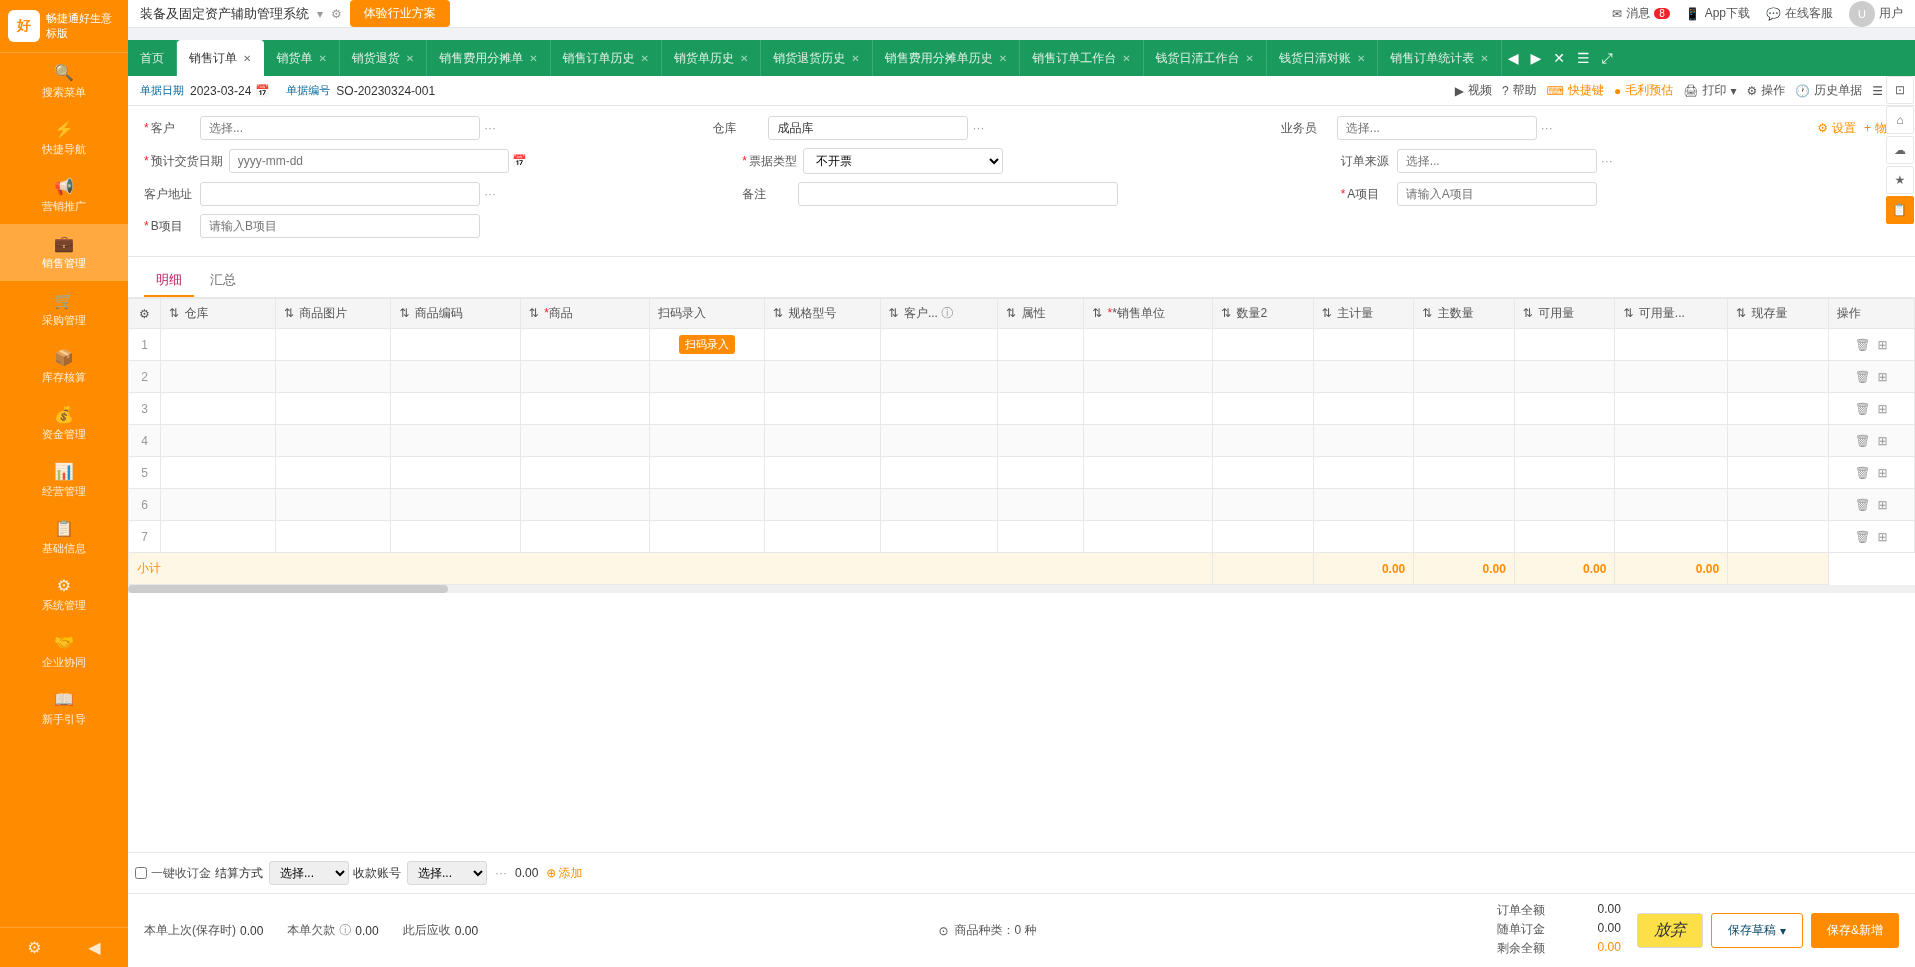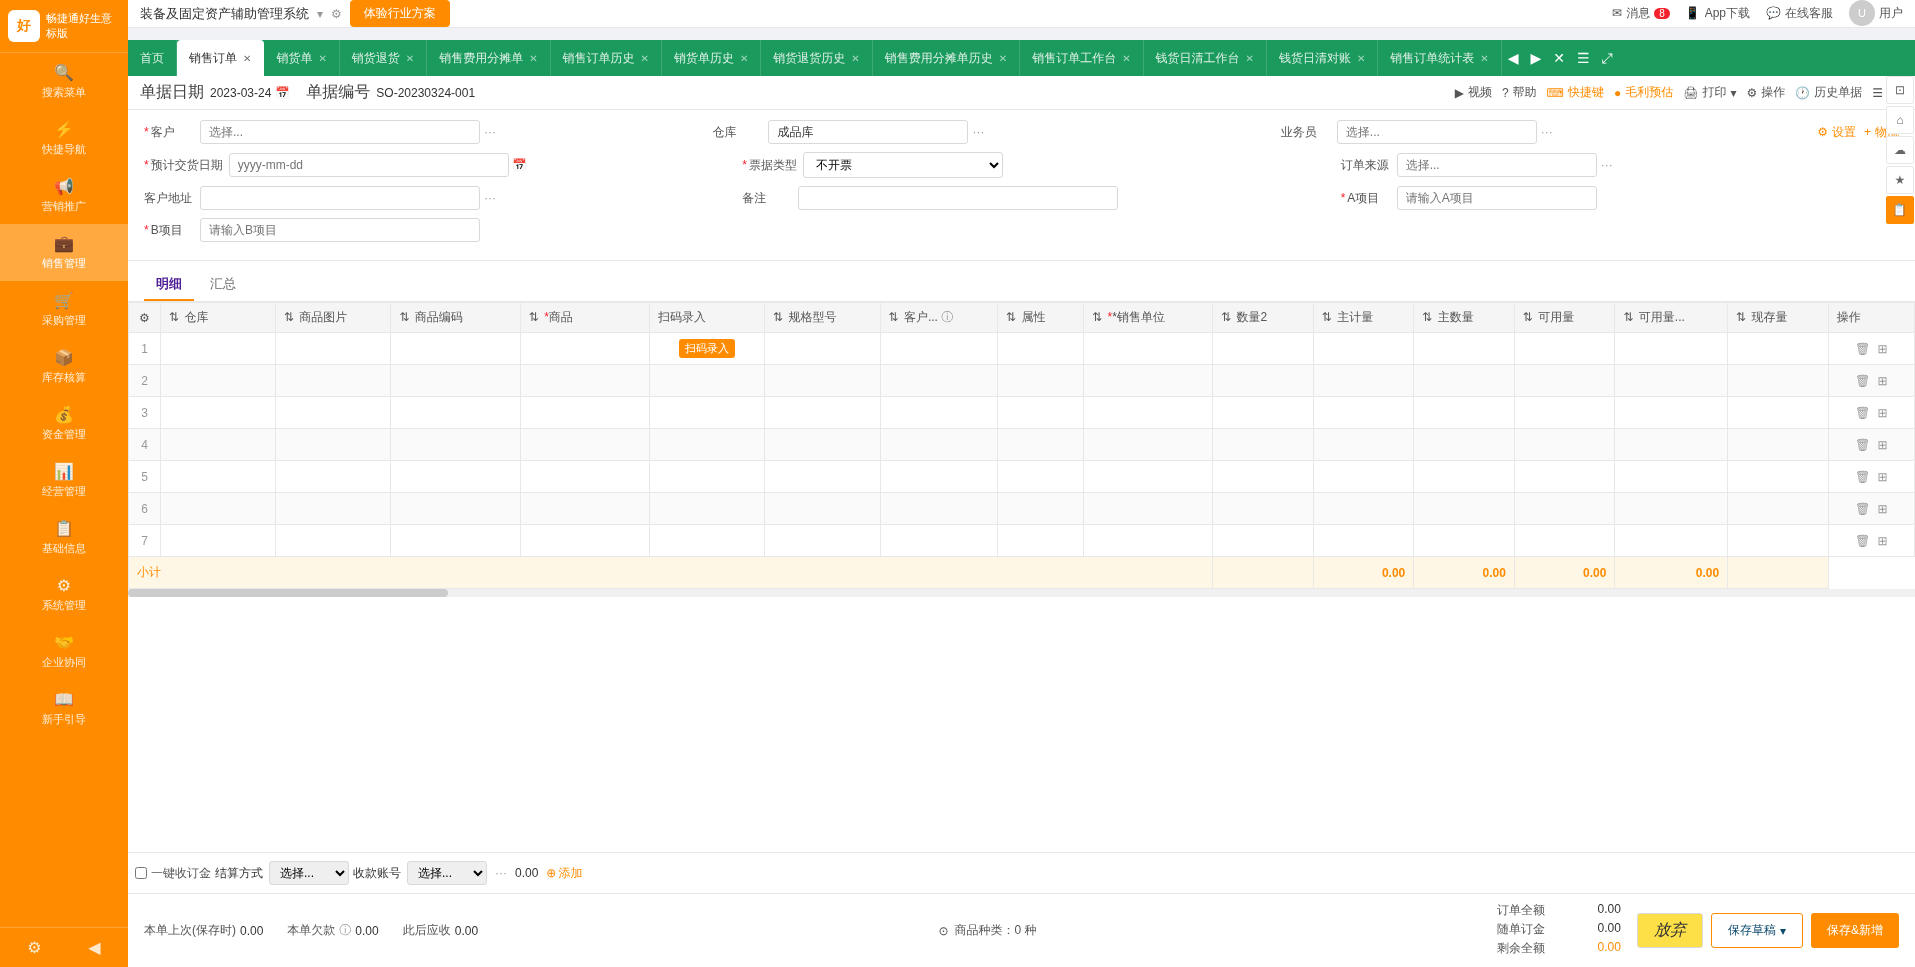--- a/index.html
+++ b/index.html
@@ -27,21 +27,21 @@
     .sidebar-item.active { background: rgba(255,255,255,0.25); color: #fff; }
     .sidebar-item-icon { font-size: 16px; }
     .sidebar-bottom {
       padding: 10px 4px; display: flex; justify-content: space-around; border-top: 1px solid rgba(255,255,255,0.2);
     }
     .sidebar-bottom-btn { color: rgba(255,255,255,0.8); font-size: 16px; cursor: pointer; }
 
     
     .topbar {
       position: fixed; left: 128px; top: 0; right: 0; height: 28px;
-      background: #fff; display: flex; align-items: flex-start; justify-content: space-between;
+      background: #fff; display: flex; align-items: center; justify-content: space-between;
       border-bottom: 1px solid #e8e8e8; z-index: 99; padding: 0 12px;
     }
     .topbar-left { display: flex; align-items: center; gap: 8px; }
     .topbar-system { font-size: 13px; color: #333; }
     .topbar-settings { color: #999; cursor: pointer; }
     .topbar-btn {
       background: #ff8c00; color: #fff; border: none; border-radius: 4px;
       padding: 5px 14px; font-size: 12px; cursor: pointer;
     }
     .topbar-right { display: flex; align-items: center; gap: 16px; }
@@ -70,21 +70,21 @@
       background: #f5f5f5; overflow: hidden; display: flex; flex-direction: column;
     }
 
     
     .toolbar {
       background: #fff; padding: 6px 12px; display: flex; align-items: center; justify-content: space-between;
       border-bottom: 1px solid #e8e8e8; flex-shrink: 0;
     }
     .toolbar-left { display: flex; align-items: center; gap: 16px; }
     .toolbar-field { display: flex; align-items: center; gap: 6px; }
-    .toolbar-label { color: #404040; font-size: 16px; }
+    .toolbar-label { color: #0369a1; font-size: 11px; }
     .toolbar-value { color: #333; font-size: 12px; display: flex; align-items: center; gap: 4px; }
     .toolbar-right { display: flex; align-items: center; gap: 10px; }
     .toolbar-action { display: flex; align-items: center; gap: 4px; color: #555; font-size: 12px; cursor: pointer; }
     .toolbar-action.orange { color: #ff8c00; }
 
     
     .form-area {
       background: #fff; padding: 10px 16px; border-bottom: 1px solid #e8e8e8; flex-shrink: 0;
     }
     .form-row { display: flex; align-items: center; margin-bottom: 8px; gap: 0; }
@@ -108,21 +108,21 @@
 
     
     .content-tabs {
       display: flex; align-items: center; padding: 8px 16px 0; background: #fff;
       border-bottom: 1px solid #e8e8e8; flex-shrink: 0;
     }
     .content-tab {
       padding: 6px 12px; font-size: 13px; cursor: pointer; color: #666;
       border-bottom: 2px solid transparent; margin-right: 4px;
     }
-    .content-tab.active { color: #4c1d95; border-bottom-color: #ff8c00; font-weight: 700; }
+    .content-tab.active { color: #be185d; border-bottom-color: #ff8c00; font-weight: 400; }
 
     
     .table-wrapper {
       flex: 1; overflow: auto; background: #fff;
     }
     .data-table {
       width: 100%; border-collapse: collapse; font-size: 12px;
     }
     .data-table th {
       background: #f5f5f5; border: 1px solid #e8e8e8; padding: 6px 8px;

